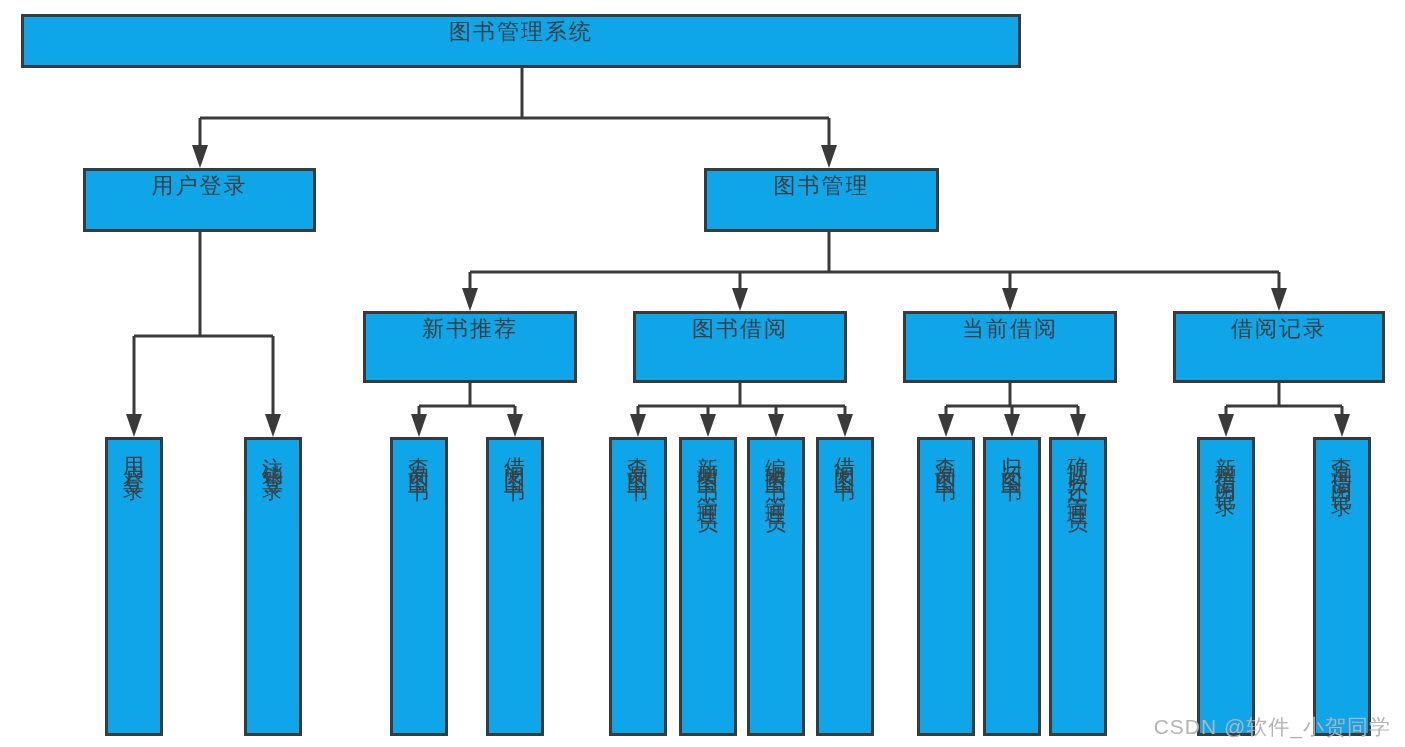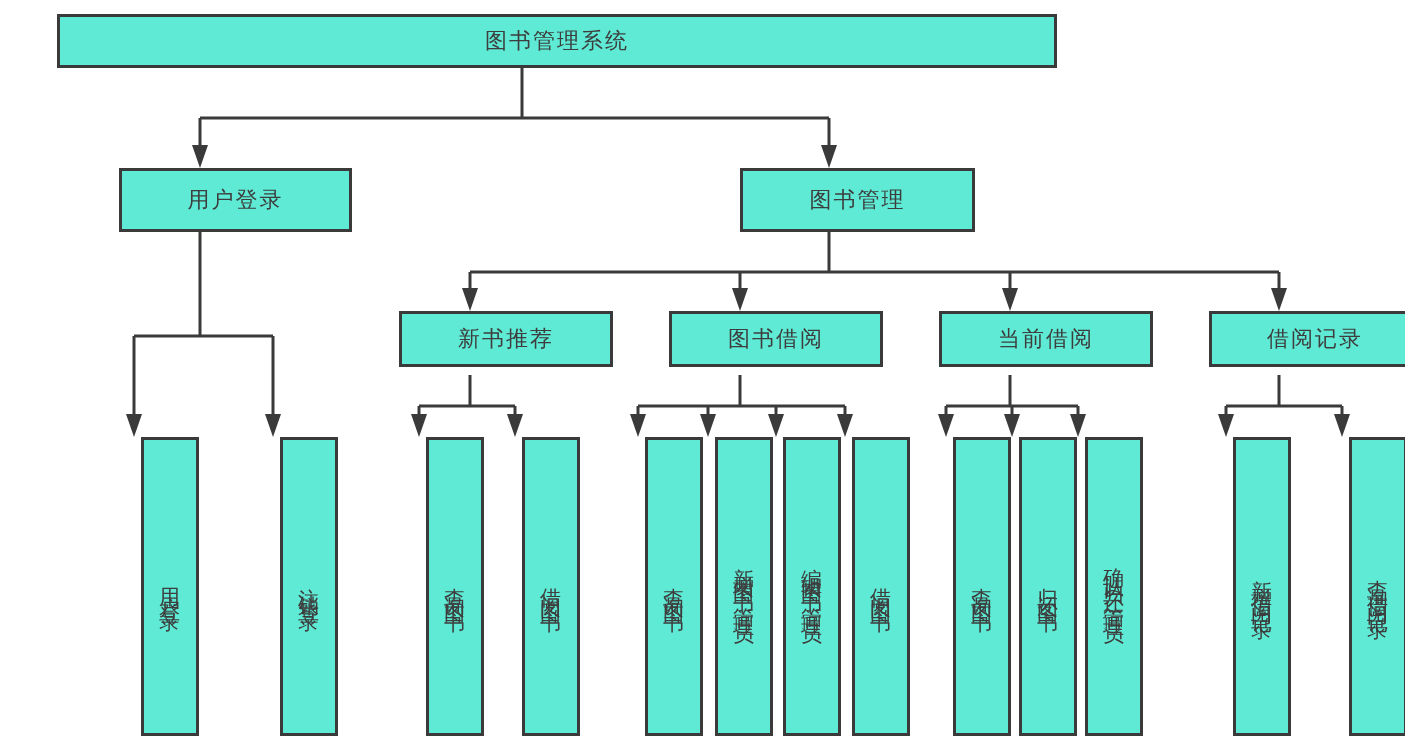--- a/index.html
+++ b/index.html
@@ -2,39 +2,39 @@
 <html><head>
 <meta charset="utf-8">
 <style>
   html,body { margin:0; padding:0; background:#ffffff; }
   #canvas {
     position:relative; width:1405px; height:747px; background:#ffffff;
     font-family:"Liberation Sans", sans-serif; overflow:hidden;
   }
   #connectors { position:absolute; left:0; top:0; }
   .box {
-    position:absolute; background:#5eead4;
+    position:absolute; background:#0ea5e9;
     border:3px solid #3a3a3a; box-sizing:border-box;
-    display:flex; align-items:center; justify-content:center;margin-left:36px;
+    display:flex; justify-content:center;
   }
   .box .lbl {
     color:#3d3d3d; font-size:22px; letter-spacing:2px; white-space:nowrap;
   }
   .leaf { top:437px; width:58px; height:299px; }
   .leaf .lbl {
     writing-mode:vertical-rl; text-orientation:mixed;
     font-size:21px; letter-spacing:8px; line-height:1.1;
   }
   
   .n-root  { left:21px;  top:14px;  width:1000px; height:54px; }
   
   .n-login { left:83px;  top:168px; width:233px;  height:64px; }
   .n-mgmt  { left:704px; top:168px; width:235px;  height:64px; }
   
-  .lv3 { top:311px; height:56px; }
+  .lv3 { top:311px; height:72px; }
   .n-rec { left:363px;  width:214px; }
   .n-bor { left:633px;  width:214px; }
   .n-cur { left:903px;  width:214px; }
   .n-his { left:1173px; width:212px; }
   
   .l1  { left:105px; }  .l2  { left:244px; }
   .l3  { left:390px; }  .l4  { left:486px; }
   .l5  { left:609px; }  .l6  { left:679px; }
   .l7  { left:747px; }  .l8  { left:816px; }
   .l9  { left:917px; }  .l10 { left:983px; }
@@ -148,14 +148,15 @@
   <div class="box leaf l11">
     <span class="lbl">确认归还（管理员）</span>
   </div>
   <div class="box leaf l12">
     <span class="lbl">新增借阅记录</span>
   </div>
   <div class="box leaf l13">
     <span class="lbl">查询借阅记录</span>
   </div>
 
+  <div id="watermark">CSDN @软件_小贺同学</div>
 
 </div>
 
 </body></html>

